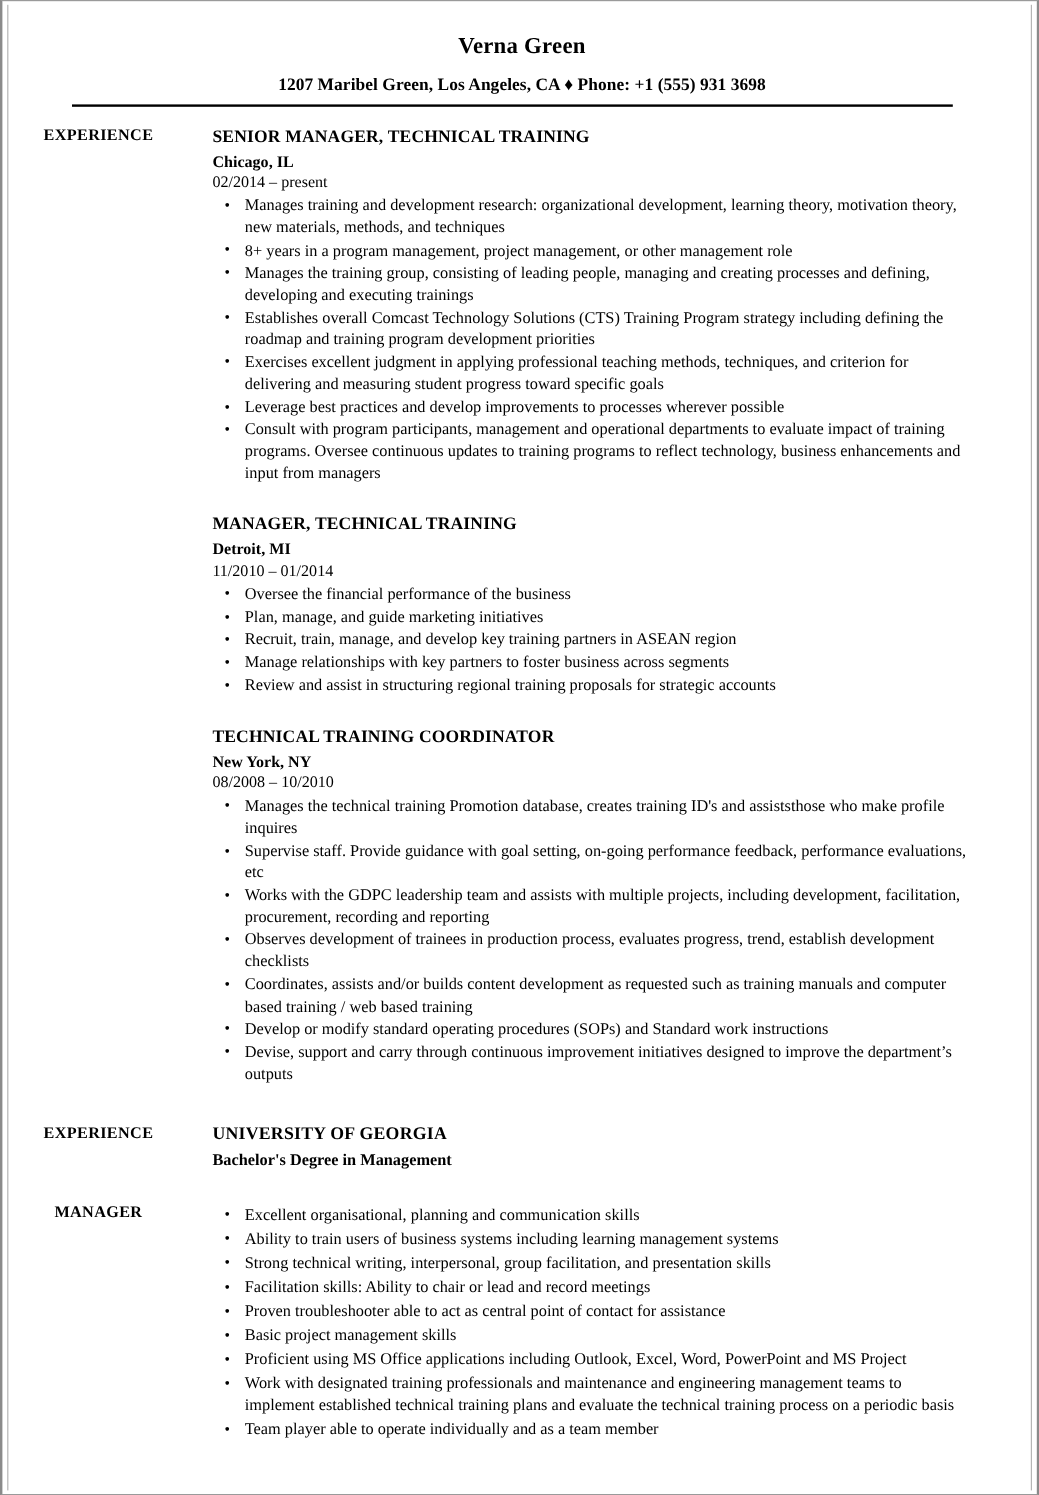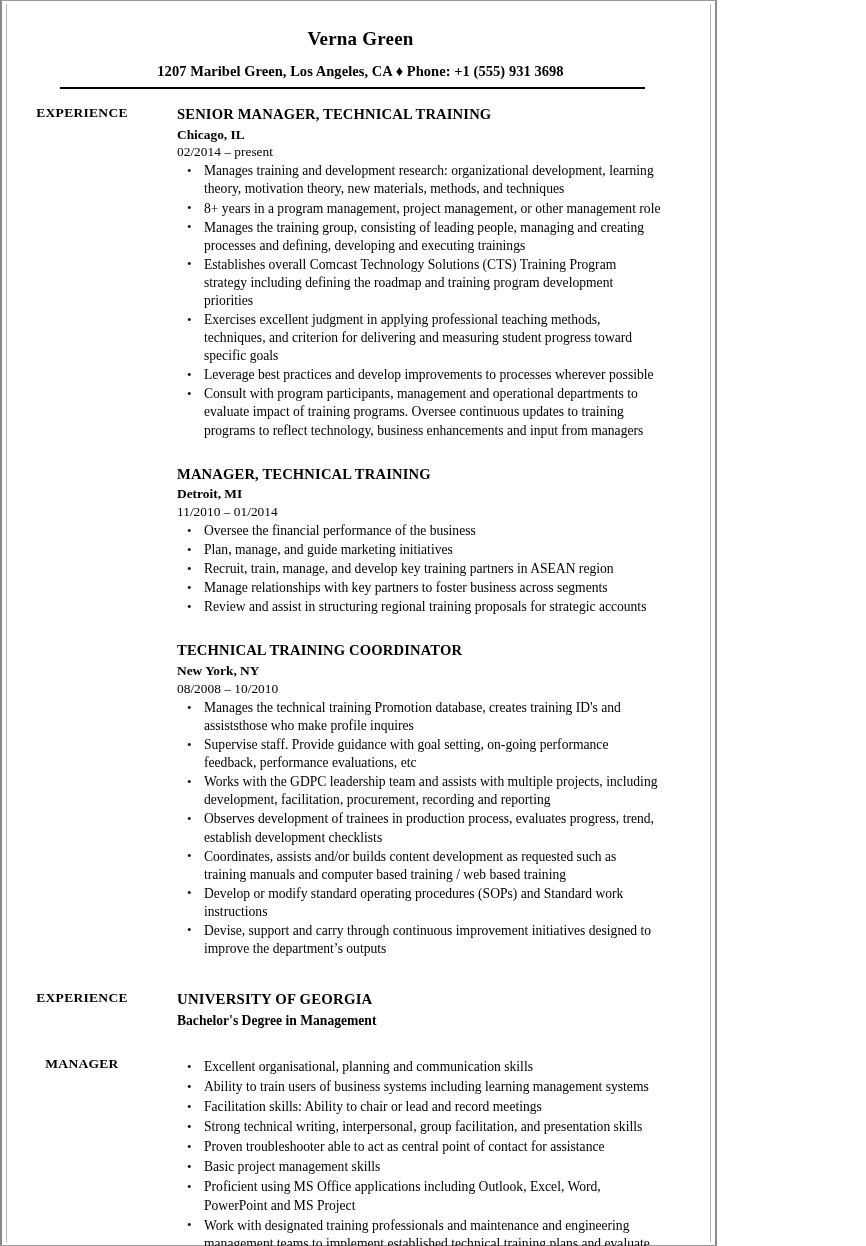--- a/index.html
+++ b/index.html
@@ -12,21 +12,21 @@
     width: 866px;
     height: 1246px;
     font-family: "Liberation Serif", "DejaVu Serif", serif;
     color: #000000;
     overflow: hidden;
   }
 
   
   .page {
     position: relative;
-    width: 717px;
+    width: 866px;
     height: 1246px;
     background: #ffffff;
     border-left: 2px solid #8a8a8a;
     border-right: 2px solid #8a8a8a;
     border-top: 1px solid #9a9a9a;
     border-bottom: 1px solid #9a9a9a;
     padding: 0;
   }
   .page-inner {
     position: absolute;
@@ -215,22 +215,22 @@
         <div class="edu-degree">Bachelor's Degree in Management</div>
       </div>
     </div>
 
     <div class="section sec-skills">
       <div class="col-label">MANAGER</div>
       <div class="col-body">
         <ul class="bullets" id="skills-list">
             <li>Excellent organisational, planning and communication skills</li>
             <li>Ability to train users of business systems including learning management systems</li>
+            <li>Strong technical writing, interpersonal, group facilitation, and presentation skills</li>
             <li>Facilitation skills: Ability to chair or lead and record meetings</li>
-            <li>Strong technical writing, interpersonal, group facilitation, and presentation skills</li>
             <li>Proven troubleshooter able to act as central point of contact for assistance</li>
             <li>Basic project management skills</li>
             <li>Proficient using MS Office applications including Outlook, Excel, Word, PowerPoint and MS Project</li>
             <li>Work with designated training professionals and maintenance and engineering management teams to implement established technical training plans and evaluate the technical training process on a periodic basis</li>
             <li>Team player able to operate individually and as a team member</li>
           </ul>
       </div>
     </div>
 
   </div>

